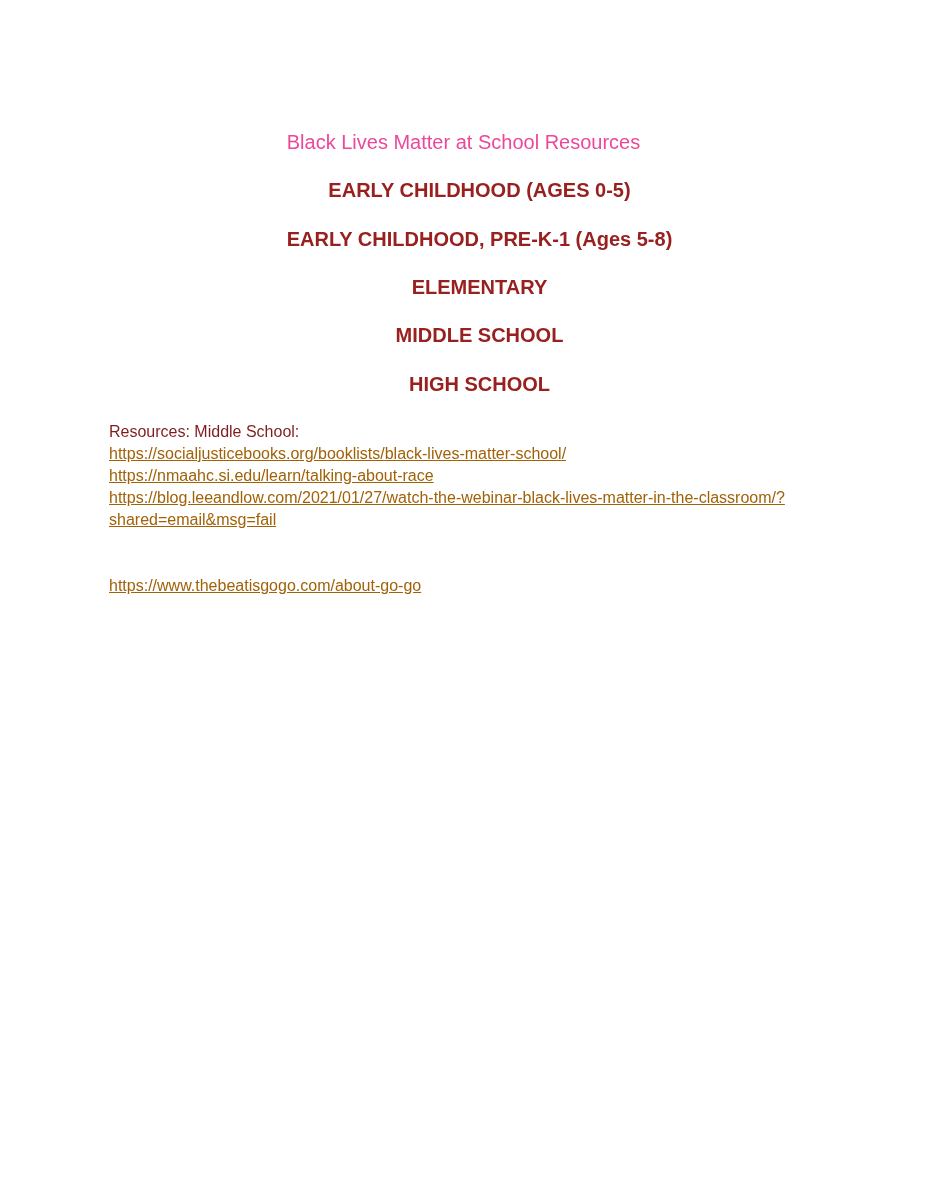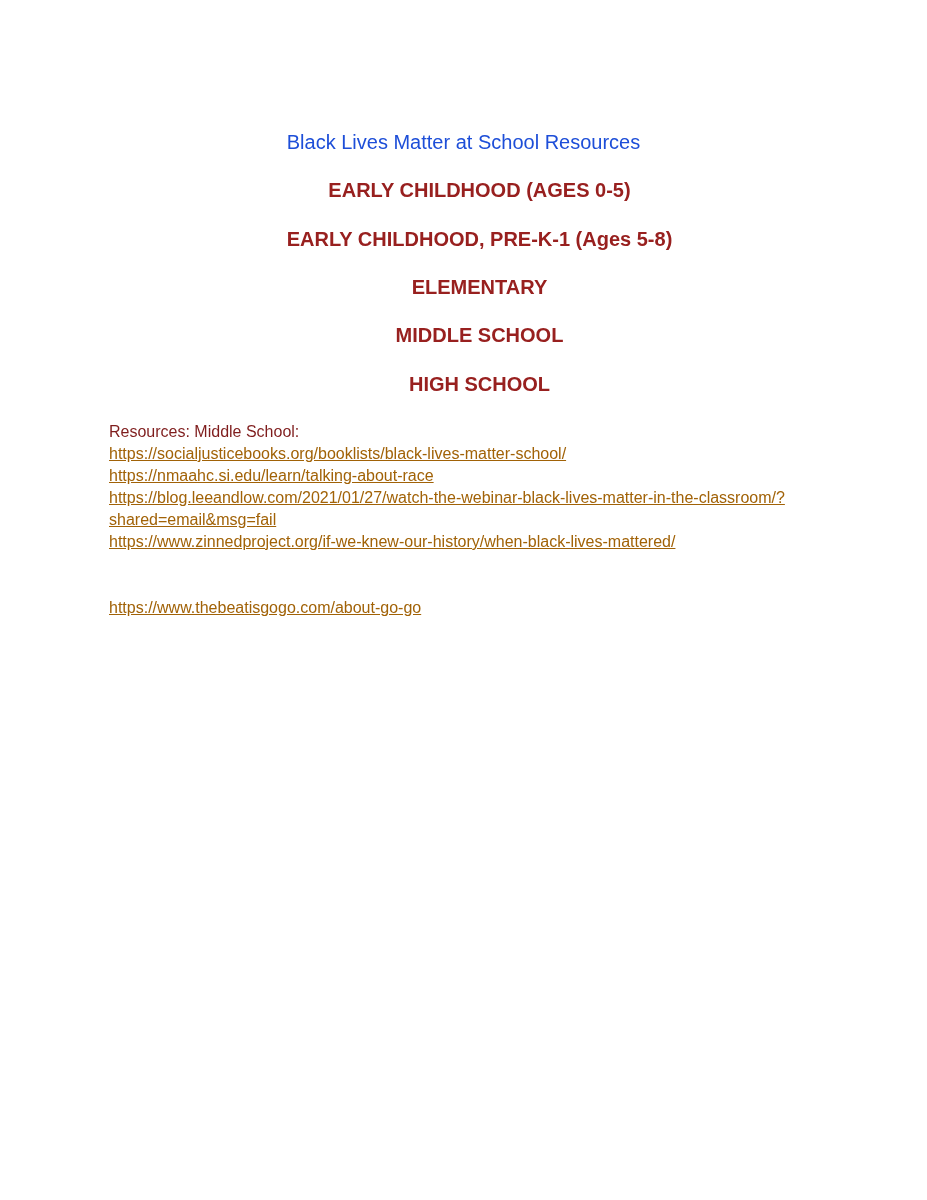--- a/index.html
+++ b/index.html
@@ -1,20 +1,20 @@
 <!DOCTYPE html>
 <html><head>
   <meta charset="utf-8">
   <style>
     html, body { margin: 0; padding: 0; background: #ffffff; }
     body { width: 927px; height: 1200px; position: relative; overflow: hidden;
            font-family: "Liberation Sans", sans-serif; }
     .page { position: absolute; left: 0; top: 0; width: 927px; height: 1200px; background: #fff; }
     .title { position: absolute; left: 0; width: 927px; top: 130px; text-align: center;
-             font-size: 20px; color: #1d4ed8; line-height: 24px; }
+             font-size: 20px; color: #ec4899; line-height: 24px; }
     .heading { position: absolute; left: 16px; width: 927px; text-align: center;
                font-size: 20px; font-weight: bold; color: #98201f; line-height: 24px; }
     .h1 { top: 178px; }
     .h2 { top: 227px; }
     .h3 { top: 275px; }
     .h4 { top: 323px; }
     .h5 { top: 372px; }
     .body-block { position: absolute; left: 109px; top: 421px; width: 760px;
                   font-size: 16px; line-height: 22px; }
     .label { color: #7f1d1d; display: block; }
@@ -32,18 +32,17 @@
   <div class="heading h3">ELEMENTARY</div>
   <div class="heading h4">MIDDLE SCHOOL</div>
   <div class="heading h5">HIGH SCHOOL</div>
 
   <div class="body-block">
     <span class="label">Resources: Middle School:</span>
     <a class="link">https://socialjusticebooks.org/booklists/black-lives-matter-school/</a>
     <a class="link">https://nmaahc.si.edu/learn/talking-about-race</a>
     <a class="link">https://blog.leeandlow.com/2021/01/27/watch-the-webinar-black-lives-matter-in-the-classroom/?</a>
     <a class="link">shared=email&amp;msg=fail</a>
-    <a class="link">https://www.zinnedproject.org/if-we-knew-our-history/when-black-lives-mattered/</a>
     <div class="gap"></div>
     <div class="gap"></div>
     <a class="link">https://www.thebeatisgogo.com/about-go-go</a>
   </div>
 </div>
 
 </body></html>

